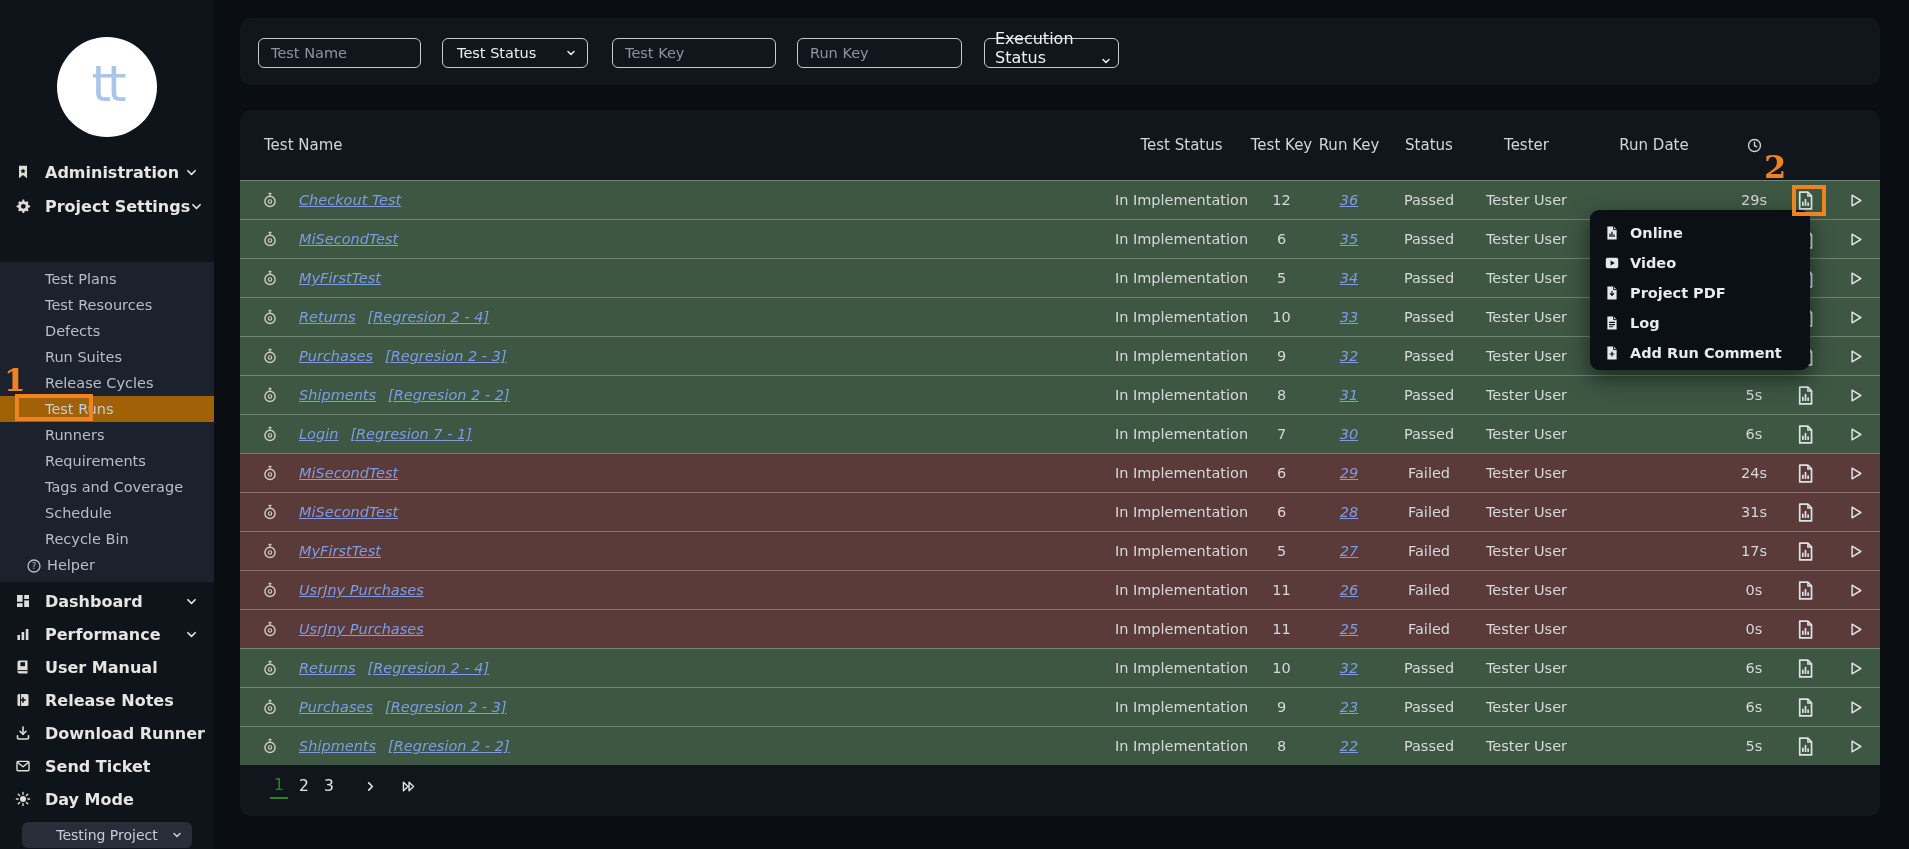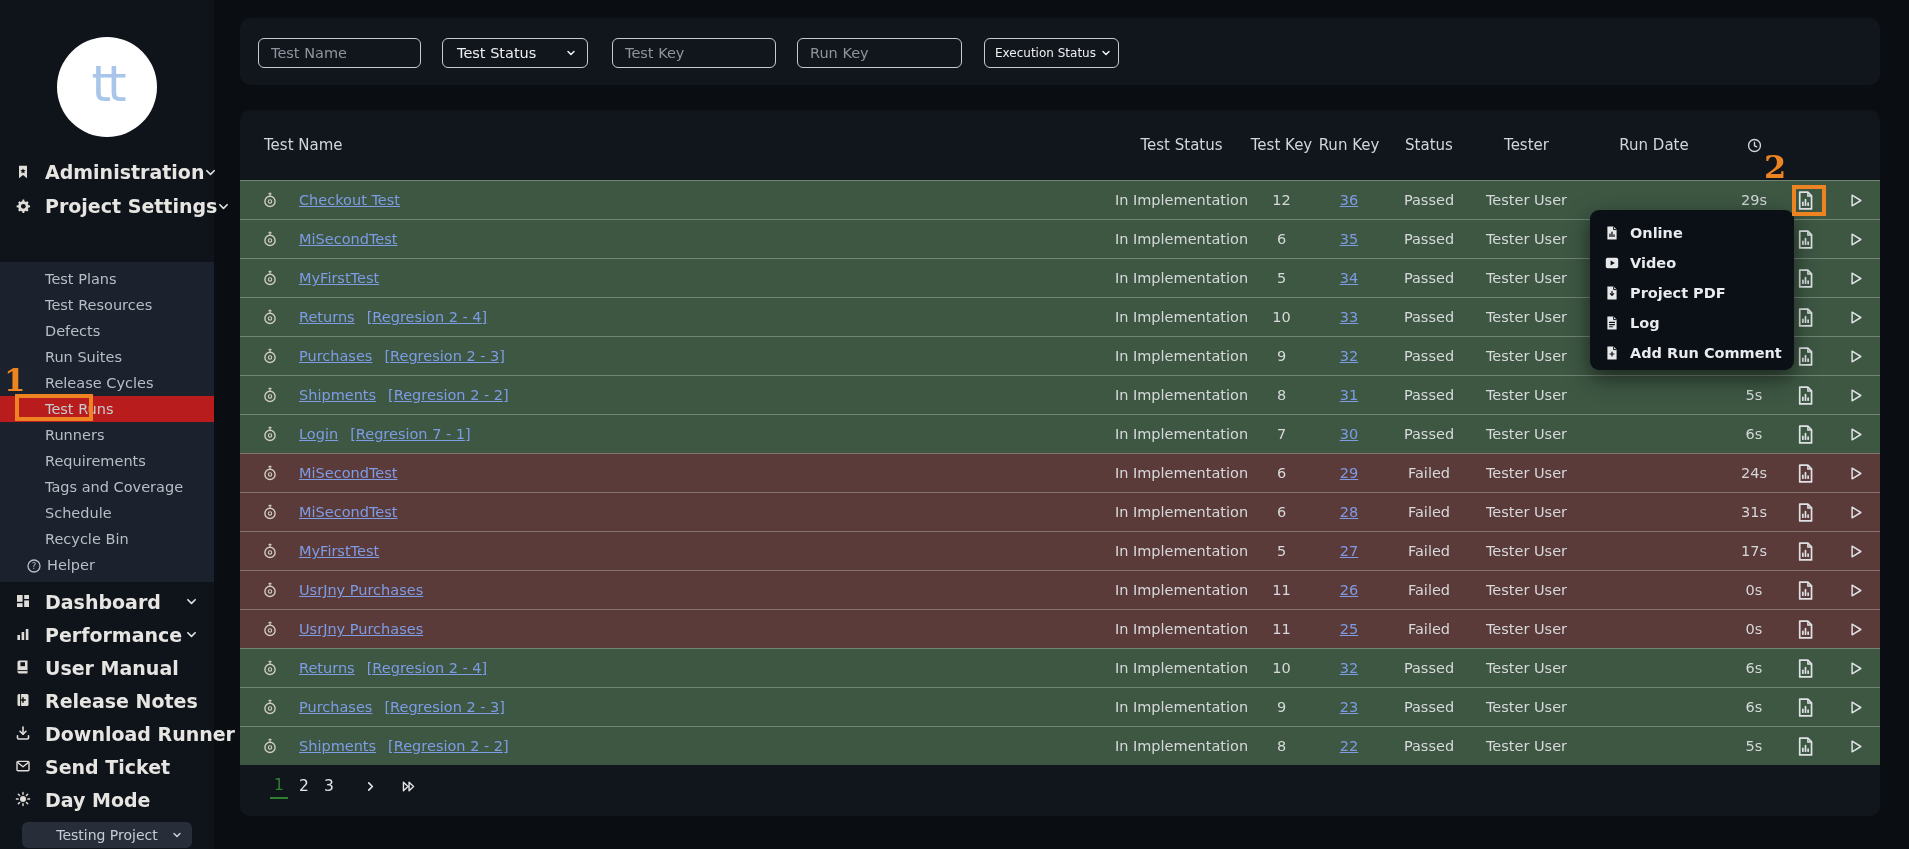--- a/index.html
+++ b/index.html
@@ -16,80 +16,80 @@
   }
   svg{display:block;}
   
   .sidebar{position:absolute; left:0; top:0; width:214px; height:849px; background:var(--sidebar-bg); z-index:5;}
   .logo{position:absolute; left:57px; top:37px; width:100px; height:100px; border-radius:50%;
         background:#ffffff; display:flex; align-items:center; justify-content:center;}
   .logo span{color:#a9c6ea; font-size:50px; font-weight:normal; letter-spacing:-4px; transform:translateY(-3px);}
   .nav-top{position:absolute; top:155px; left:0; width:214px;}
   .nav-bottom{position:absolute; top:585px; left:0; width:214px;}
   .nav-item{height:34px; display:flex; align-items:center; padding:0 16px 0 15px;
-            color:#e7e5e2; font-weight:bold; font-size:19px; cursor:pointer; white-space:nowrap;}
+            color:#e7e5e2; font-weight:bold; font-size:16px; cursor:pointer; white-space:nowrap;}
   .nav-bottom .nav-item{height:33px;}
   .nav-item .nicon{width:17px; height:17px; margin-right:13px; color:#e0ddd8; flex:0 0 auto;}
   .nav-item .chev{margin-left:auto; color:#dfe2e5;}
   .nav-item.accent{color:var(--tm-accent);}
   .submenu{position:absolute; top:262px; left:0; width:214px; background:var(--submenu-bg); padding:4px 0;}
   .submenu-item{height:26px; display:flex; align-items:center; padding-left:45px;
                 font-size:14.5px; color:var(--txt-dim); cursor:pointer; position:relative;}
   .submenu-item.has-icon{padding-left:26px;}
   .submenu-item .sicon{width:15px; height:15px; margin-right:6px; color:var(--txt-dim);}
-  .submenu-item.selected{background:#b91c1c; color:#c7ccd3;}
+  .submenu-item.selected{background:#a16207; color:#c7ccd3;}
   .anno-box{position:absolute; left:15px; top:-2px; width:78px; height:27px;
             border:4px solid var(--accent); pointer-events:none;}
   .anno-1{position:absolute; left:4px; top:362px; color:var(--accent); font-size:31px; font-weight:bold;
           font-family:"DejaVu Serif",serif; z-index:8;}
   .project-select{position:absolute; left:22px; top:822px; width:170px; height:26px; background:#272e3a;
                   border-radius:6px; display:flex; align-items:center; justify-content:center;
                   color:#c9cdd3; font-size:14px; cursor:pointer;}
   .project-select .chev{position:absolute; right:9px; color:#c9cdd3;}
   
   .filter-panel{position:absolute; left:240px; top:18px; width:1640px; height:67px;
                 background:var(--panel-bg); border-radius:10px; z-index:2;}
   .f-input,.f-select{position:absolute; top:20px; height:30px; border:1.5px solid #c6cbd1; border-radius:6px;
                      background:transparent; color:#eef0f3; font-size:14.5px;
                      font-family:"DejaVu Sans","Liberation Sans",sans-serif;}
   .f-input{padding:0 12px;}
   .f-input::placeholder{color:#8d949c;}
   .f-select{display:flex; align-items:center; padding:0 10px 0 14px; cursor:pointer;}
   .f-select .chev{margin-left:auto; color:#eef0f3;}
-  .f-select.exec{font-size:12px; padding:0 6px 0 10px;}
+  .f-select.exec{font-size:16px; padding:0 6px 0 10px;align-items:flex-end;}
   .f-select.exec .chev{margin-left:4px;}
   
   .table-panel{position:absolute; left:240px; top:110px; width:1640px; height:706px;
                background:var(--panel-bg); border-radius:10px; overflow:hidden; z-index:1;}
   .thead,.trow{display:grid; align-items:center;
       grid-template-columns:59px 815px 135px 65px 70px 90px 105px 150px 50px 52px 49px;}
   .thead{height:70px; color:var(--hdr); font-size:15px;}
   .thead .hc{text-align:center; line-height:1.35;}
   .thead .hc.name{grid-column:1 / 3; text-align:left; padding-left:24px;}
   .thead .clock-cell{display:flex; justify-content:center; color:#cfd3d8;}
   .trow{height:39px; border-top:1.5px solid rgba(200,206,200,.38); font-size:14.5px;}
   .trow.passed{background:var(--passed);}
   .trow.failed{background:var(--failed);}
   .cell-c{text-align:center;}
   .row-icon{display:flex; justify-content:center; color:#cfccc0;}
   .name-cell{display:flex; align-items:center; gap:12px; overflow:hidden; white-space:nowrap;}
-  a.lnk{color:var(--link); text-decoration:underline; cursor:pointer;}
+  a.lnk{color:var(--link); text-decoration:underline; cursor:pointer;font-style:italic;}
   .rkey a{color:var(--link);}
   .dur{text-align:center; color:#d5d7d9;}
   .icon-btn{display:flex; justify-content:center; align-items:center; color:var(--icon); cursor:pointer;}
   
   .pagination{position:absolute; left:30px; top:662px; height:28px; display:flex; align-items:center;}
   .page-num{min-width:18px; text-align:center; font-size:15.5px; color:#e3e5e7; cursor:pointer;
             margin-right:7px; padding:2px 0 3px;}
   .page-num.active{color:var(--active-page); border-bottom:2px solid var(--active-page);}
   .page-nav{color:#e3e5e7; cursor:pointer; display:flex; align-items:center; justify-content:center;}
   .page-nav.next{margin-left:14px; width:22px;}
   .page-nav.last{margin-left:14px; width:26px;}
   
-  .context-menu{position:absolute; left:1590px; top:210px; width:204px; height:160px;
+  .context-menu{position:absolute; left:1590px; top:210px; width:220px; height:160px;
                 background:var(--menu-bg); border-radius:9px; z-index:10; padding-top:8px;
                 box-shadow:0 8px 22px rgba(0,0,0,.55);}
   .menu-item{height:30px; display:flex; align-items:center; padding-left:14px; cursor:pointer;
              color:#e9ebee; font-size:14.5px; font-weight:bold;}
   .menu-item .micon{width:16px; height:16px; margin-right:10px; color:#e6e8ea; flex:0 0 auto;}
   
   .anno-2{position:absolute; left:1764px; top:148px; color:var(--accent); font-size:32px; font-weight:bold;
           font-family:"DejaVu Serif",serif; z-index:12;}
   .anno-box-report{position:absolute; left:1792px; top:185px; width:34px; height:31px;
                    border:4px solid var(--accent); z-index:12; pointer-events:none;}

